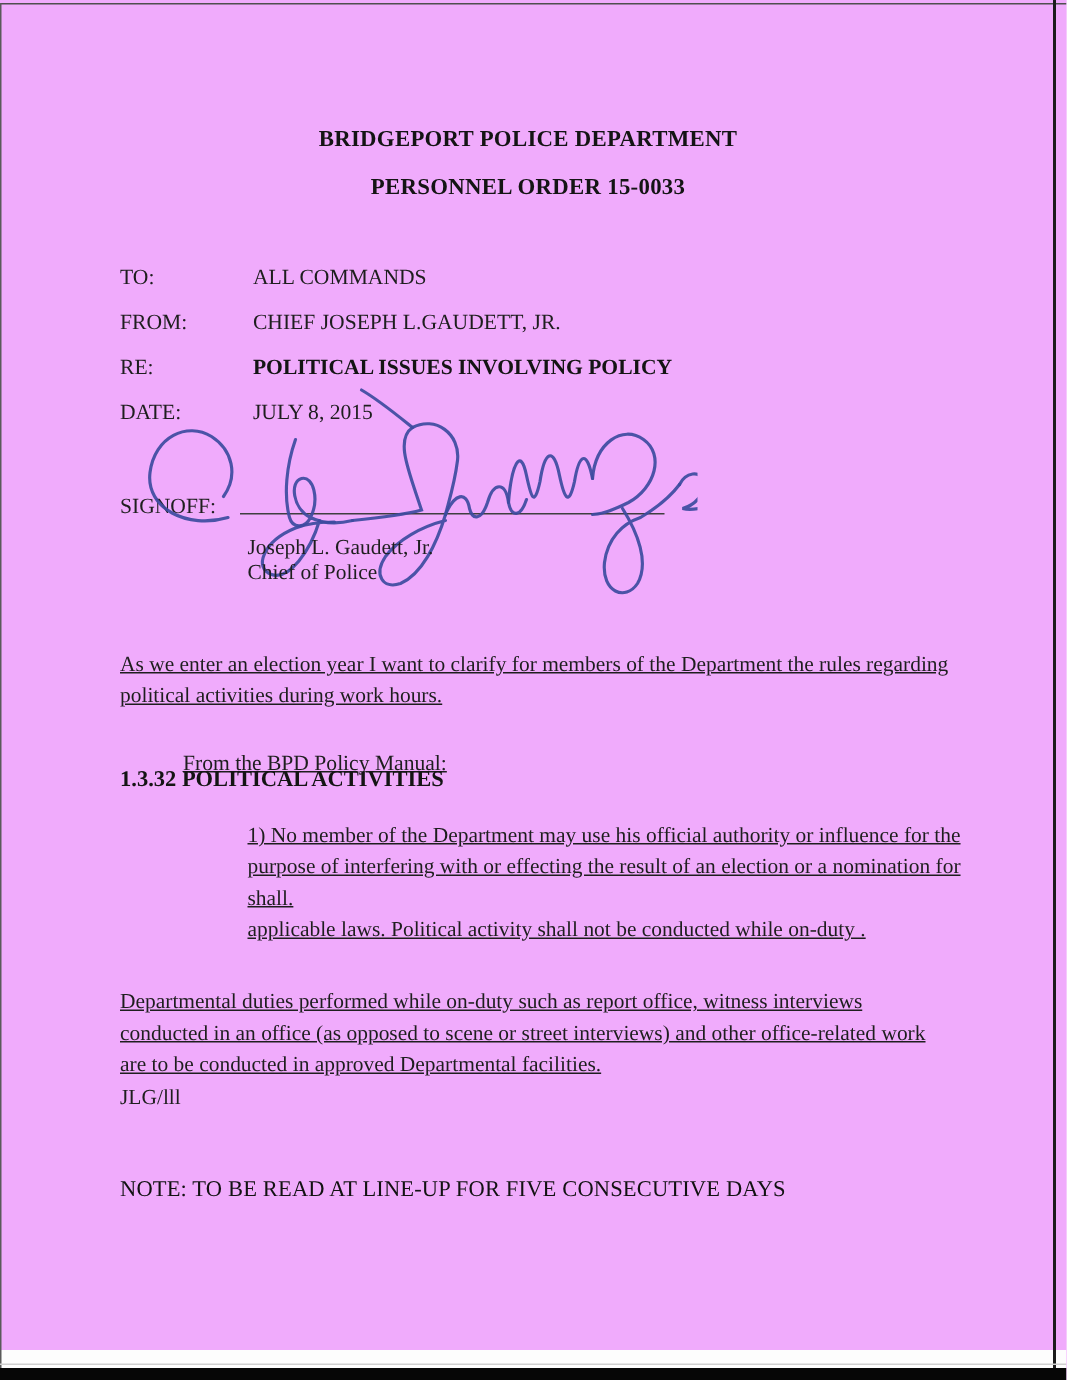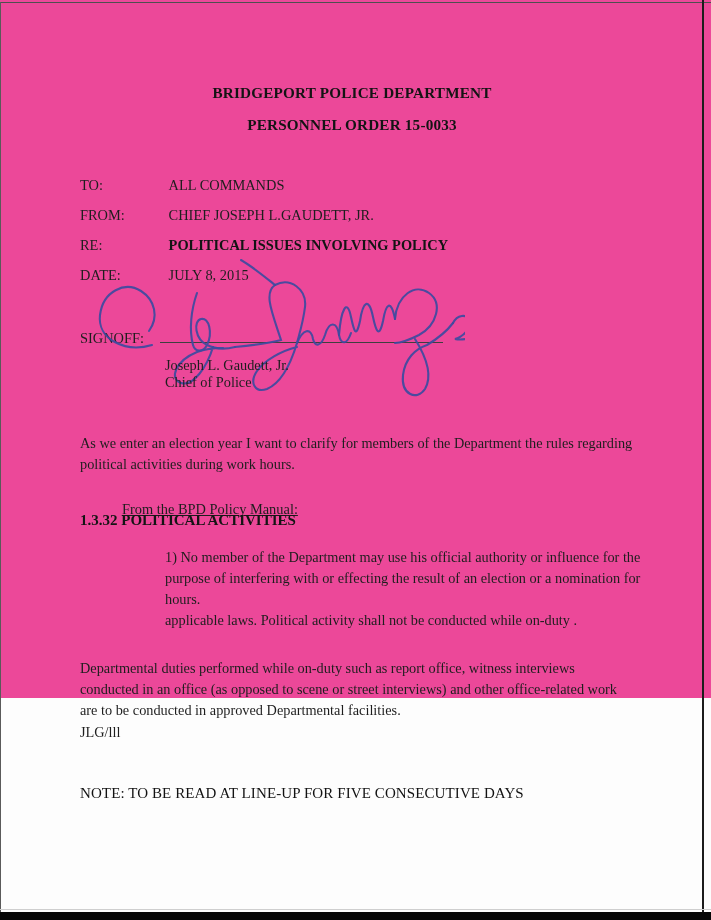--- a/index.html
+++ b/index.html
@@ -1,17 +1,17 @@
 <!DOCTYPE html>
 <html><head>
 <meta charset="utf-8">
 <style>
   html,body{margin:0;padding:0;width:711px;height:920px;overflow:hidden;}
   body{font-family:"Liberation Serif","DejaVu Serif",serif;background:#fdfdfd;}
-  .page{position:relative;width:711px;height:698px;background:#ec4899;color:#1e1e1e;}
+  .page{position:relative;width:711px;height:900px;background:#f0abfc;color:#1e1e1e;}
 
   
   .edge{position:absolute;background:#4a4a4a;}
   .edge-top{left:0;top:2px;width:711px;height:1px;background:#4f4f4f;}
   .edge-left{left:0;top:2px;width:1px;height:918px;background:#5a5a5a;}
   .edge-right{left:702px;top:0;width:2px;height:920px;background:#1c1c1c;}
   .edge-bottom-faint{left:0;top:909px;width:711px;height:1px;background:#cfcfcf;}
   .edge-bottom-bar{left:0;top:912px;width:711px;height:8px;background:#060606;}
 
   .abs{position:absolute;white-space:nowrap;}
@@ -22,21 +22,21 @@
   .meta-row{left:80px;font-size:14.4px;}
   .meta-label{display:inline-block;width:85px;}
   .meta-value{display:inline-block;}
   .bold{font-weight:bold;color:#141414;}
 
   .sig-rule{position:absolute;left:160px;top:342px;width:283px;height:1px;background:#3f3f3f;}
   .sig-svg{position:absolute;left:85px;top:255px;width:380px;height:168px;}
   .sig-svg path{fill:none;stroke:#3d4ba0;stroke-width:2.1;stroke-linecap:round;opacity:.92;}
   .signer{left:165px;font-size:14.3px;line-height:17px;}
 
-  .body-line{font-size:14.3px;line-height:21px;}
+  .body-line{font-size:14.3px;line-height:21px;text-decoration:underline;}
   .block{position:absolute;white-space:nowrap;}
   .intro{left:80px;top:433px;}
   .manual{left:122px;top:481px;font-size:14.4px;text-decoration:underline;margin-top:20px;}
   .section{left:80px;top:512px;font-size:15px;font-weight:bold;color:#141414;text-align:right;}
   .item1{left:165px;top:547px;}
   .item2{left:165px;top:610px;}
   .closing{left:80px;top:658px;}
   .initials{left:80px;top:724px;font-size:14.3px;}
   .note{left:80px;top:785px;font-size:15px;font-weight:normal;color:#121212;letter-spacing:.1px;}
 </style>
@@ -96,21 +96,21 @@
     <div class="body-line">political activities during work hours.</div>
   </div>
 
   <div class="abs manual">From the BPD Policy Manual:</div>
 
   <div class="abs section">1.3.32 POLITICAL ACTIVITIES</div>
 
   <div class="block item1">
     <div class="body-line">1)  No member of the Department may use his official authority or influence for the</div>
     <div class="body-line">purpose of interfering with or effecting the result of an election or a nomination for</div>
-    <div class="body-line">hours.</div>
+    <div class="body-line">shall.</div>
   </div>
 
   <div class="block item2">
     <div class="body-line">applicable laws. Political activity shall not be conducted while on-duty .</div>
   </div>
 
   <div class="block closing">
     <div class="body-line">Departmental duties performed while on-duty such as report office, witness interviews</div>
     <div class="body-line">conducted in an office (as opposed to scene or street interviews) and other office-related work</div>
     <div class="body-line">are to be conducted in approved Departmental facilities.</div>

